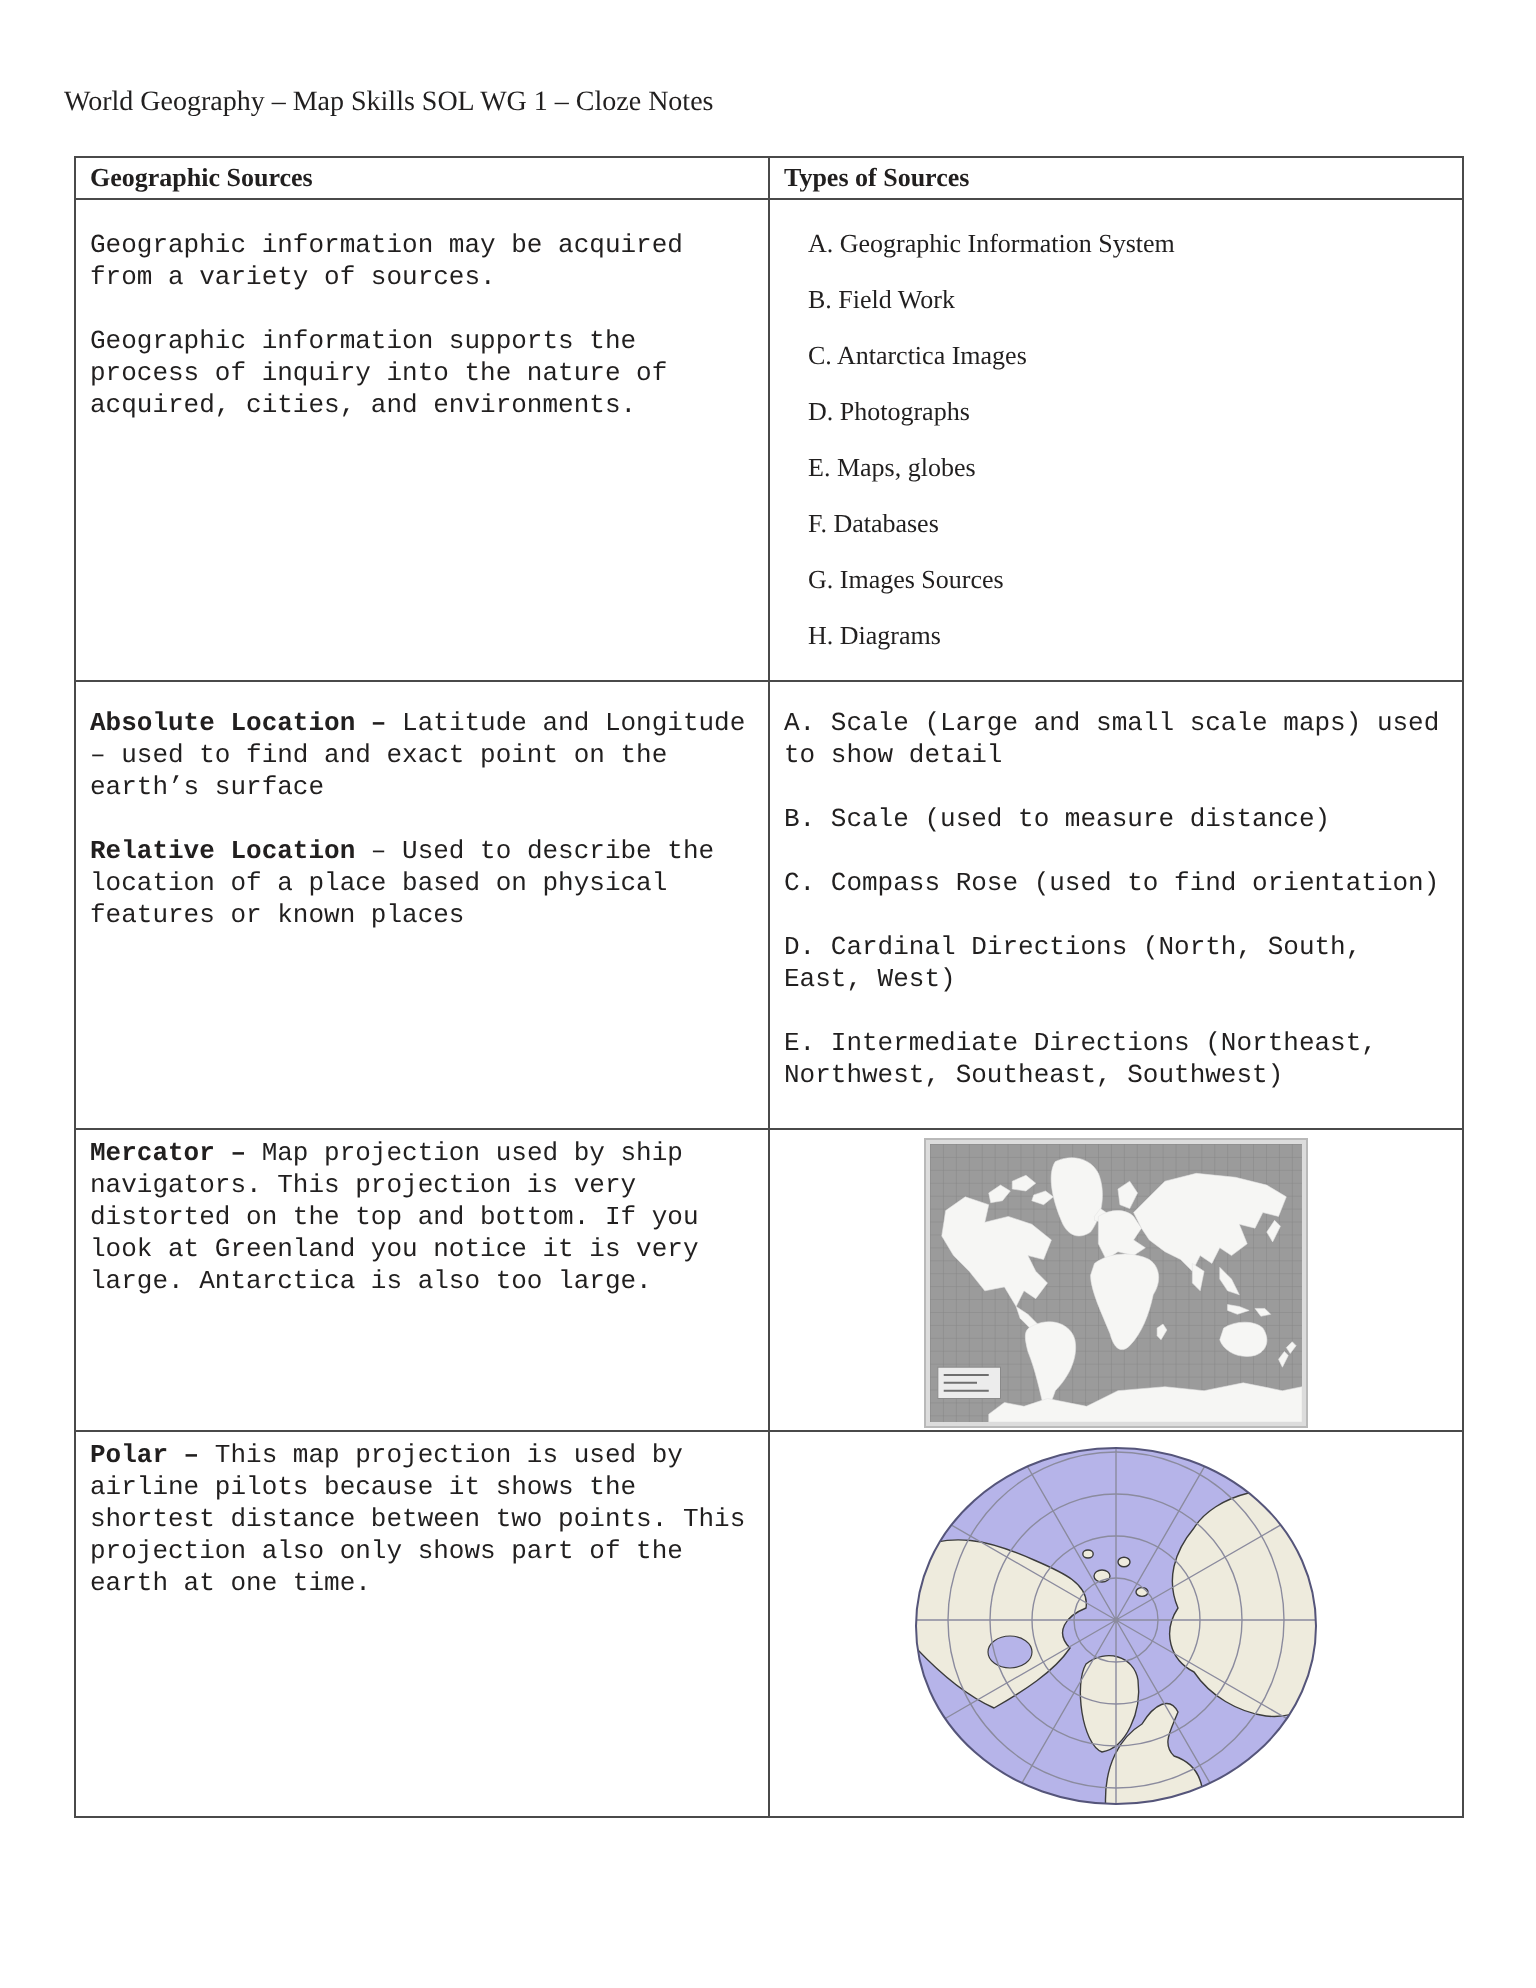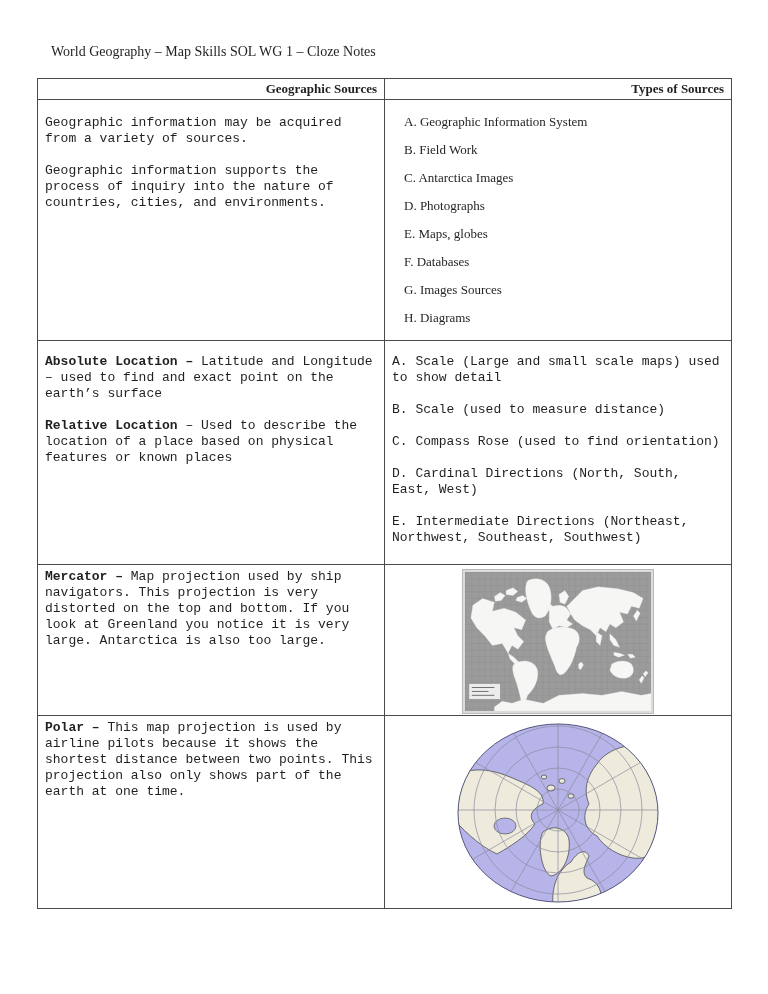--- a/index.html
+++ b/index.html
@@ -6,32 +6,32 @@
     --border:#4a4a4a; --text:#211f1f;
     --mercator-ocean:#9b9b9b; --mercator-land:#f6f6f4; --mercator-grid:#878787;
     --polar-ocean:#b6b4e9; --polar-land:#eeebdd; --polar-outline:#3c3c3c; --polar-graticule:#8b8b9e;
   }
   html,body{margin:0;padding:0;}
   body{
     width:768px;height:994px;background:#ffffff;position:relative;
     font-family:"Liberation Serif","DejaVu Serif",serif;color:var(--text);
   }
   .doc-title{
-    position:absolute;left:51px;top:44px;font-size:14px;white-space:nowrap;
+    position:absolute;left:32px;top:44px;font-size:14px;white-space:nowrap;
   }
   table.notes{
     position:absolute;left:37px;top:78px;width:694px;
     border-collapse:collapse;table-layout:fixed;
   }
   table.notes td{
     border:1px solid var(--border);vertical-align:top;
     font-size:13px;line-height:16px;padding:2px 7px;overflow:hidden;
   }
   td.sec-header{
-    text-align:right;font-weight:bold;padding:1px 2px;vertical-align:middle;
+    text-align:left;font-weight:bold;padding:1px 2px;vertical-align:middle;
   }
   tr.r-hdr1{height:17px;} tr.r-src{height:130px;} tr.r-hdr2{height:20px;}
   tr.r-parts{height:206px;} tr.r-hdr3{height:20px;} tr.r-merc{height:140px;} tr.r-polar{height:187px;}
   .pad-lg{padding-top:15px !important;}
   .pad-md{padding-top:13px !important;}
   .pad-sm{padding-top:4px !important;}
   .para{margin:0 0 16px 0;font-family:Liberation Mono, monospace;}
   .list-tight div{margin:12px;}
   .img-cell{text-align:center;padding:4px 0 0 0 !important;}
   .mercator-wrap{
@@ -61,21 +61,21 @@
 
   <tbody>
       <tr class="r-hdr1">
     <td class="sec-header">Geographic Sources</td>
     <td class="sec-header">Types of Sources</td>
   </tr>
 
   <tr class="r-src">
     <td class="pad-lg">
       <p class="para">Geographic information may be acquired from a variety of sources.</p>
-      <p class="para">Geographic information supports the process of inquiry into the nature of countries, cities, and environments.</p>
+      <p class="para">Geographic information supports the process of inquiry into the nature of acquired, cities, and environments.</p>
     </td>
     <td>
       <div class="list-tight">
         <div>A. Geographic Information System</div>
         <div>B. Field Work</div>
         <div>C. Antarctica Images</div>
         <div>D. Photographs</div>
         <div>E. Maps, globes</div>
         <div>F. Databases</div>
         <div>G. Images Sources</div>

